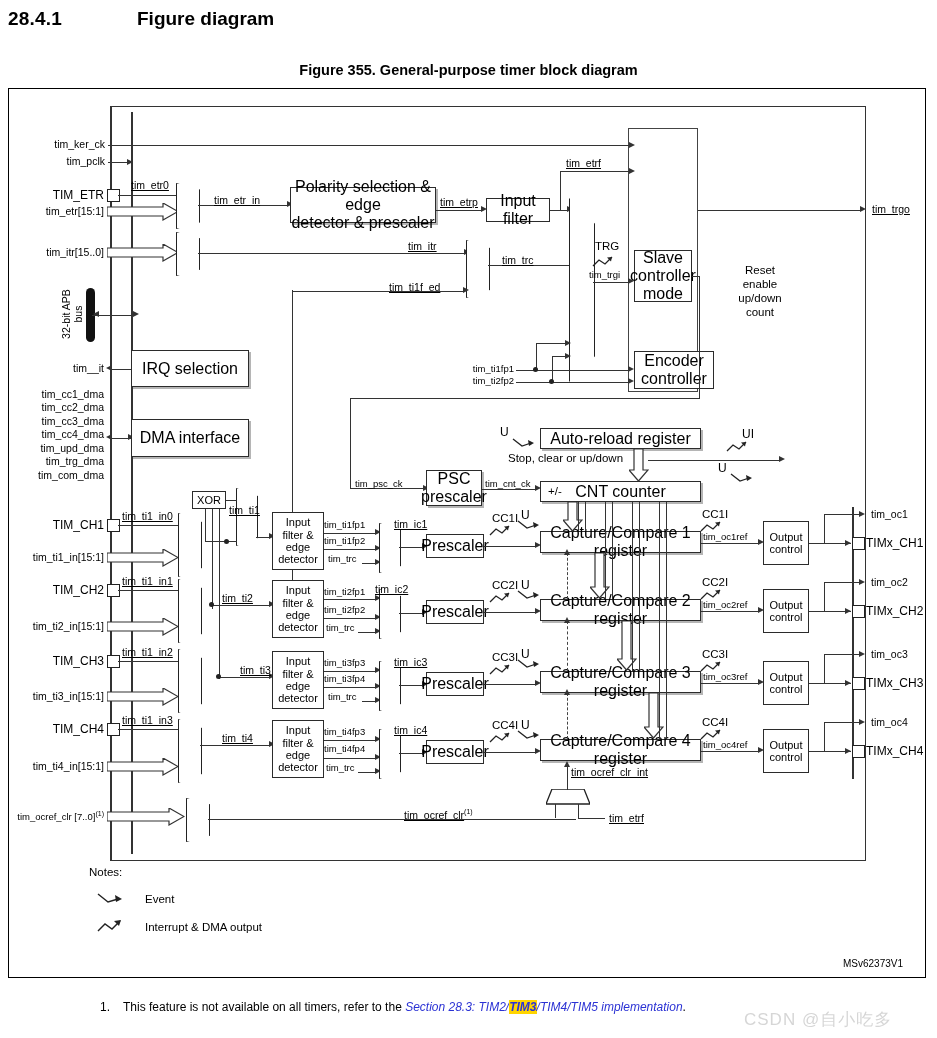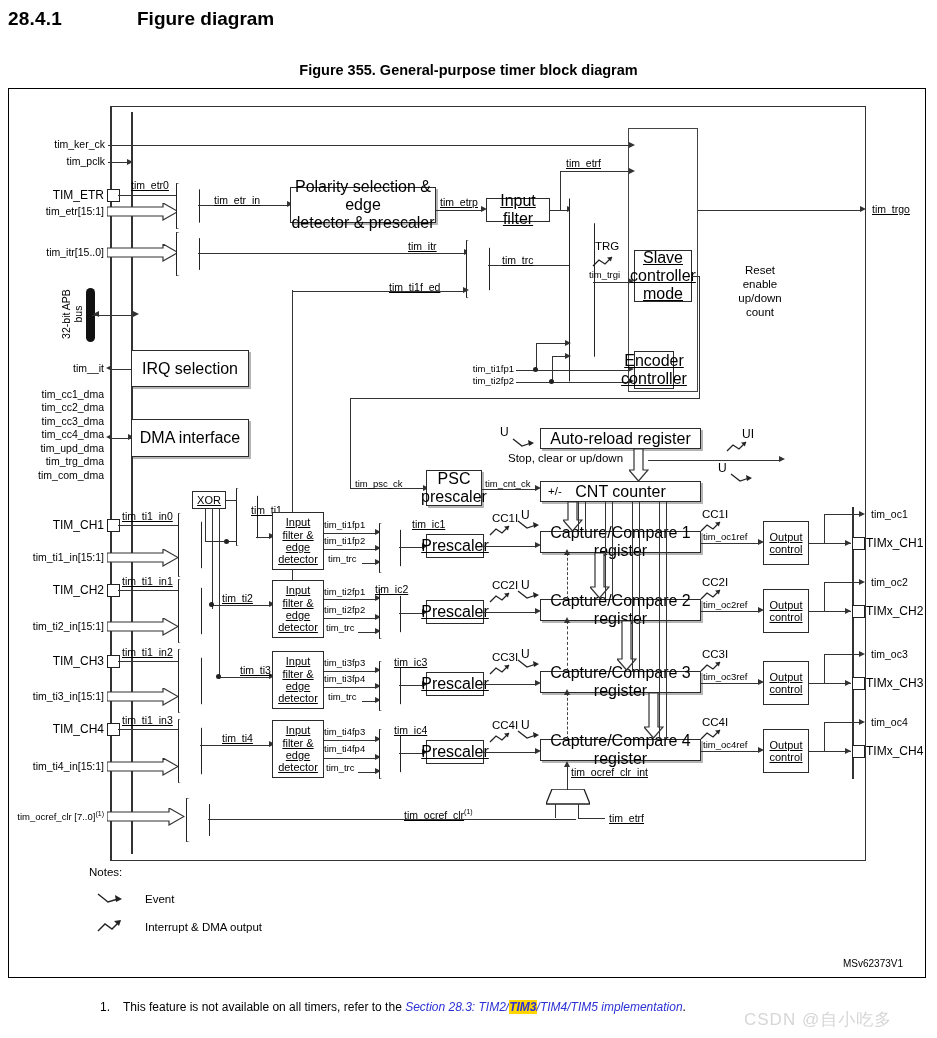--- a/index.html
+++ b/index.html
@@ -23,21 +23,21 @@
              background:#ced4de;}
   
   #inner-rt{left:628px;top:128px;width:70px;height:264px;background:#fff;
             border:1.3px solid #444;box-sizing:border-box;}
   
   .rail{background:#333;width:2px;}
   
   .box{background:#fff;border:1.2px solid #2b2b2b;box-sizing:border-box;
        display:flex;align-items:center;justify-content:center;text-align:center;
        font-size:16px;line-height:1.12;box-shadow:2px 2px 0 rgba(90,90,90,.45);}
-  .box.noshadow{box-shadow:none;text-decoration:underline;}
+  .box.noshadow{box-shadow:none;}
   .lbl{font-size:10.5px;white-space:nowrap;}
   .lbl.u{text-decoration:underline;}
   .lbl.big{font-size:12px;}
   .lbl.r{text-align:right;}
   
   .h{background:#333;height:1.2px;}
   .v{background:#333;width:1.2px;}
   .vd{width:0;border-left:1.3px dashed #444;}
   
   .ar{width:0;height:0;border-top:3.6px solid transparent;
@@ -175,21 +175,21 @@
 <div class="abs" style="left:533px;top:367px;width:5px;height:5px;background:#222;border-radius:50%;"></div>
 <div class="abs" style="left:549px;top:379px;width:5px;height:5px;background:#222;border-radius:50%;"></div>
 
 <div class="abs box noshadow" style="left:634px;top:250px;width:58px;height:52px;">
   <div>
     <div>Slave</div>
     <div>controller</div>
     <div>mode</div>
   </div>
 </div>
-<div class="abs box noshadow" style="left:634px;top:351px;width:40px;height:38px;">
+<div class="abs box noshadow" style="left:634px;top:351px;width:80px;height:38px;">
   <div>
     <div>Encoder</div>
     <div>controller</div>
   </div>
 </div>
 
 <div class="abs" style="left:715px;top:263px;width:90px;text-align:center;font-size:11.5px;line-height:1.22;">
   <div>Reset</div>
   <div>enable</div>
   <div>up/down</div>
@@ -345,21 +345,21 @@
 </div>
 <div class="abs mux" style="left:236px;top:488px;width:20px;height:56px;"></div>
 <div class="abs h" style="left:226px;top:499.5px;width:11px;"></div>
 <div class="abs v" style="left:205px;top:509px;height:32px;"></div>
 <div class="abs v" style="left:212px;top:509px;height:100px;"></div>
 <div class="abs v" style="left:219px;top:509px;height:170px;"></div>
 <div class="abs h" style="left:205px;top:541px;width:32px;"></div>
 <div class="abs" style="left:224px;top:538.5px;width:5px;height:5px;background:#222;border-radius:50%;"></div>
 <div class="abs h" style="left:256px;top:536.5px;width:14px;"></div>
 <div class="abs ar" style="left:269px;top:533px;"></div>
-<div class="abs lbl u" style="left:251px;top:504px;text-decoration:underline;">tim_ti1</div>
+<div class="abs lbl u" style="left:229px;top:504px;text-decoration:underline;">tim_ti1</div>
 
 <div class="abs h" style="left:212px;top:604.5px;width:58px;"></div>
 <div class="abs ar" style="left:269px;top:601px;"></div>
 <div class="abs" style="left:209px;top:602px;width:5px;height:5px;background:#222;border-radius:50%;"></div>
 <div class="abs lbl u" style="left:222px;top:592px;">tim_ti2</div>
 
 <div class="abs h" style="left:219px;top:676.5px;width:51px;"></div>
 <div class="abs ar" style="left:269px;top:673px;"></div>
 <div class="abs" style="left:216px;top:674px;width:5px;height:5px;background:#222;border-radius:50%;"></div>
 <div class="abs lbl u" style="left:240px;top:664px;">tim_ti3</div>
@@ -406,21 +406,21 @@
 <div class="abs ar" style="left:375px;top:529px;"></div>
 <div class="abs lbl" style="left:324px;top:535px;font-size:9.5px;">tim_ti1fp2</div>
 <div class="abs h" style="left:324px;top:548.5px;width:52px;"></div>
 <div class="abs ar" style="left:375px;top:545px;"></div>
 <div class="abs lbl" style="left:328px;top:553px;font-size:9.5px;">tim_trc</div>
 <div class="abs h" style="left:362px;top:562.5px;width:14px;"></div>
 <div class="abs ar" style="left:375px;top:559px;"></div>
 <div class="abs mux" style="left:379px;top:523px;width:20px;height:48px;"></div>
 <div class="abs h" style="left:399px;top:546.5px;width:24px;"></div>
 <div class="abs ar" style="left:422px;top:543px;"></div>
-<div class="abs lbl u" style="left:412px;top:518px;">tim_ic1</div>
+<div class="abs lbl u" style="left:394px;top:518px;">tim_ic1</div>
 <div class="abs box noshadow" style="left:426px;top:534px;width:58px;height:24px;">
   <span>Prescaler</span>
 </div>
 <div class="abs h" style="left:484px;top:545.5px;width:52px;"></div>
 <div class="abs ar" style="left:535px;top:542px;"></div>
 
 <div class="abs lbl" style="left:324px;top:586px;font-size:9.5px;">tim_ti2fp1</div>
 <div class="abs h" style="left:324px;top:598.5px;width:52px;"></div>
 <div class="abs ar" style="left:375px;top:595px;"></div>
 <div class="abs lbl" style="left:324px;top:604px;font-size:9.5px;">tim_ti2fp2</div>

